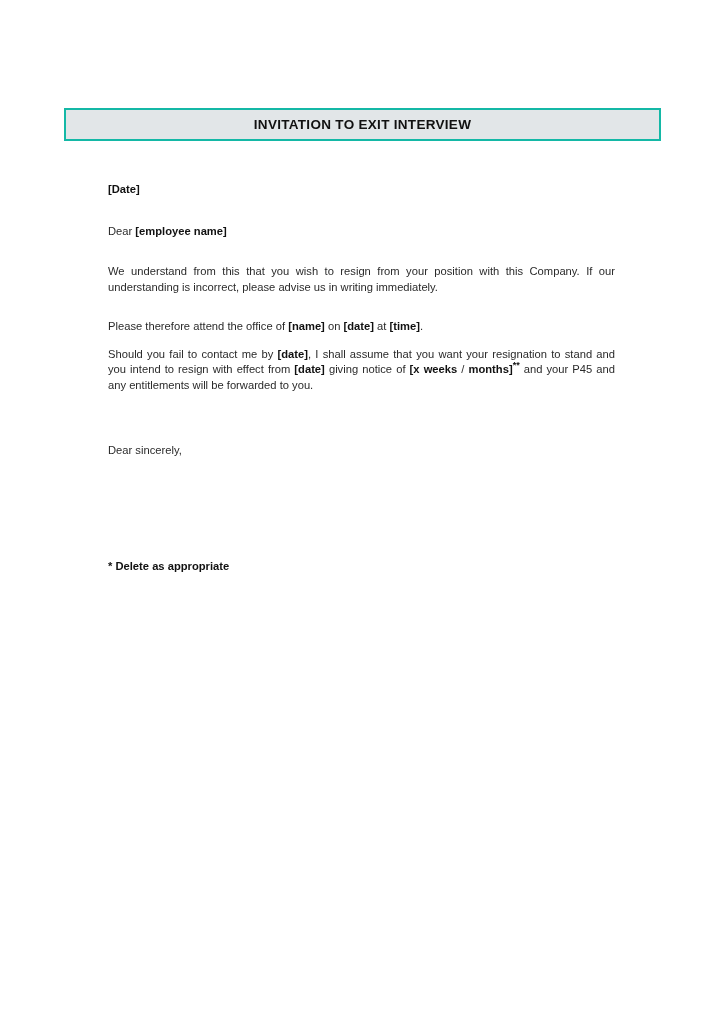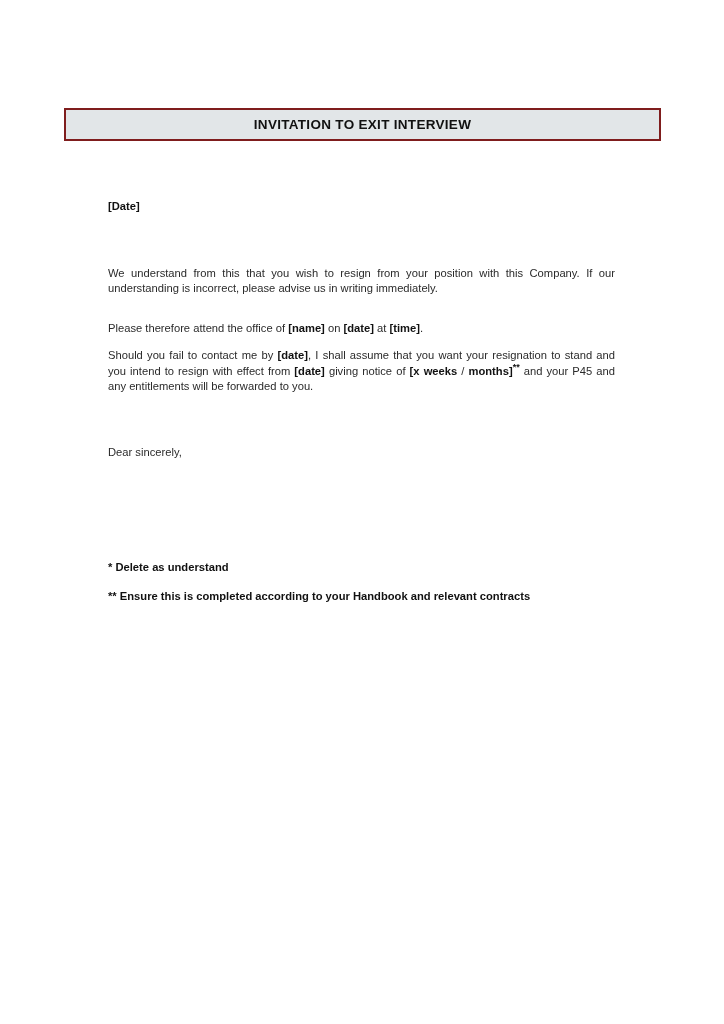--- a/index.html
+++ b/index.html
@@ -25,40 +25,40 @@
   }
 
   
   .title-box {
     position: absolute;
     left: 64px;
     top: 108px;
     width: 597px;
     height: 33px;
     box-sizing: border-box;
-    border: 2px solid #7f1d1d;
+    border: 2px solid #14b8a6;
     background: #e2e6e8;
     display: flex;
     align-items: center;
     justify-content: center;
   }
   .title-text {
     font-size: 13.5px;
     font-weight: bold;
     letter-spacing: 0.3px;
     color: #111111;
     text-align: center;
     line-height: 1;
   }
 
   
   .letter {
     position: absolute;
     left: 108px;
-    top: 199px;
+    top: 182px;
     width: 507px;
   }
 
   .line {
     font-size: 11.2px;
     line-height: 15.5px;
     color: #2a2a2a;
   }
 
   .para {
@@ -111,20 +111,23 @@
   </div>
 
   <div class="letter">
 
     <div class="line">
       <span class="b">[Date]</span>
     </div>
 
     <div class="gap-date"></div>
 
+    <div class="line">
+      <span>Dear </span><span class="b">[employee name]</span>
+    </div>
 
     <div class="gap-salut"></div>
 
 
     <div class="gap-para"></div>
 
     <div class="para">We understand from this that you wish to resign from your position with this Company. If our understanding is incorrect, please advise us in writing immediately.</div>
 
     <div class="gap-para"></div>
 
@@ -143,20 +146,19 @@
 
     <div class="gap-signoff"></div>
 
     <div class="line">Dear sincerely,</div>
 
     <div class="gap-manager"></div>
 
 
     <div class="gap-footnotes"></div>
 
-    <div class="footnote">* Delete as understand</div>
+    <div class="footnote">* Delete as appropriate</div>
 
     <div class="gap-foot2"></div>
 
-    <div class="footnote">** Ensure this is completed according to your Handbook and relevant contracts</div>
 
   </div>
 </div>
 
 </body></html>

